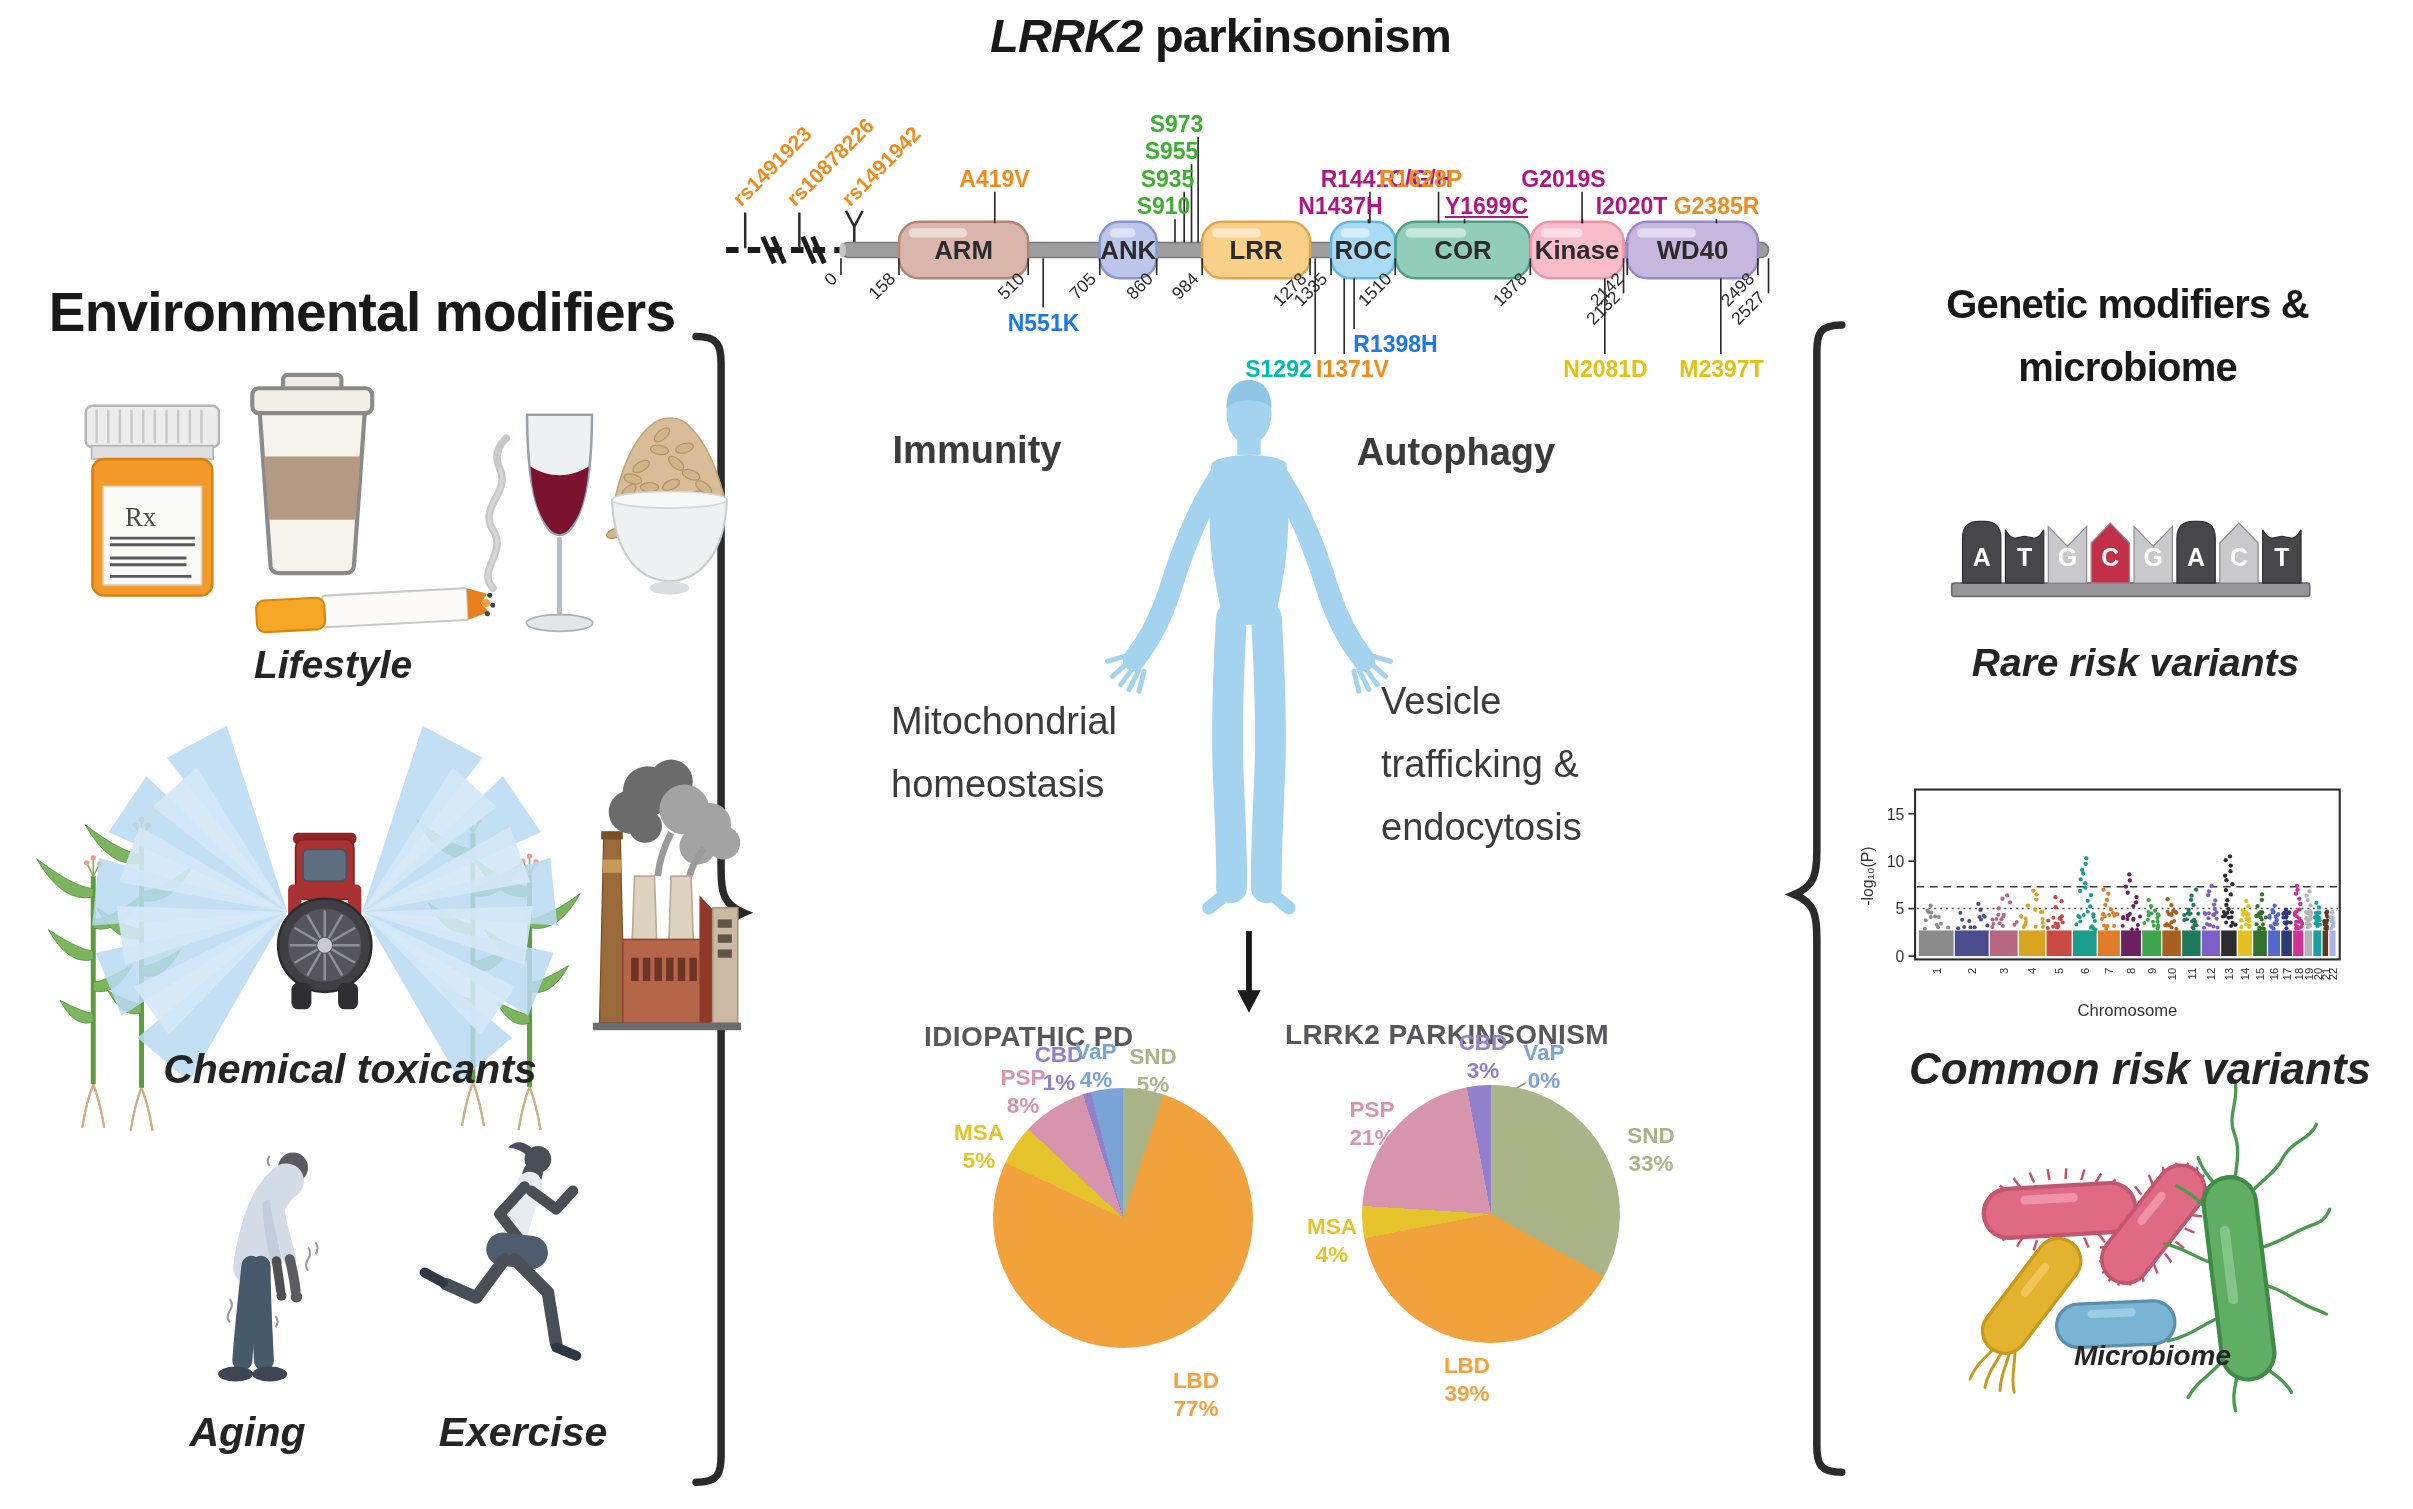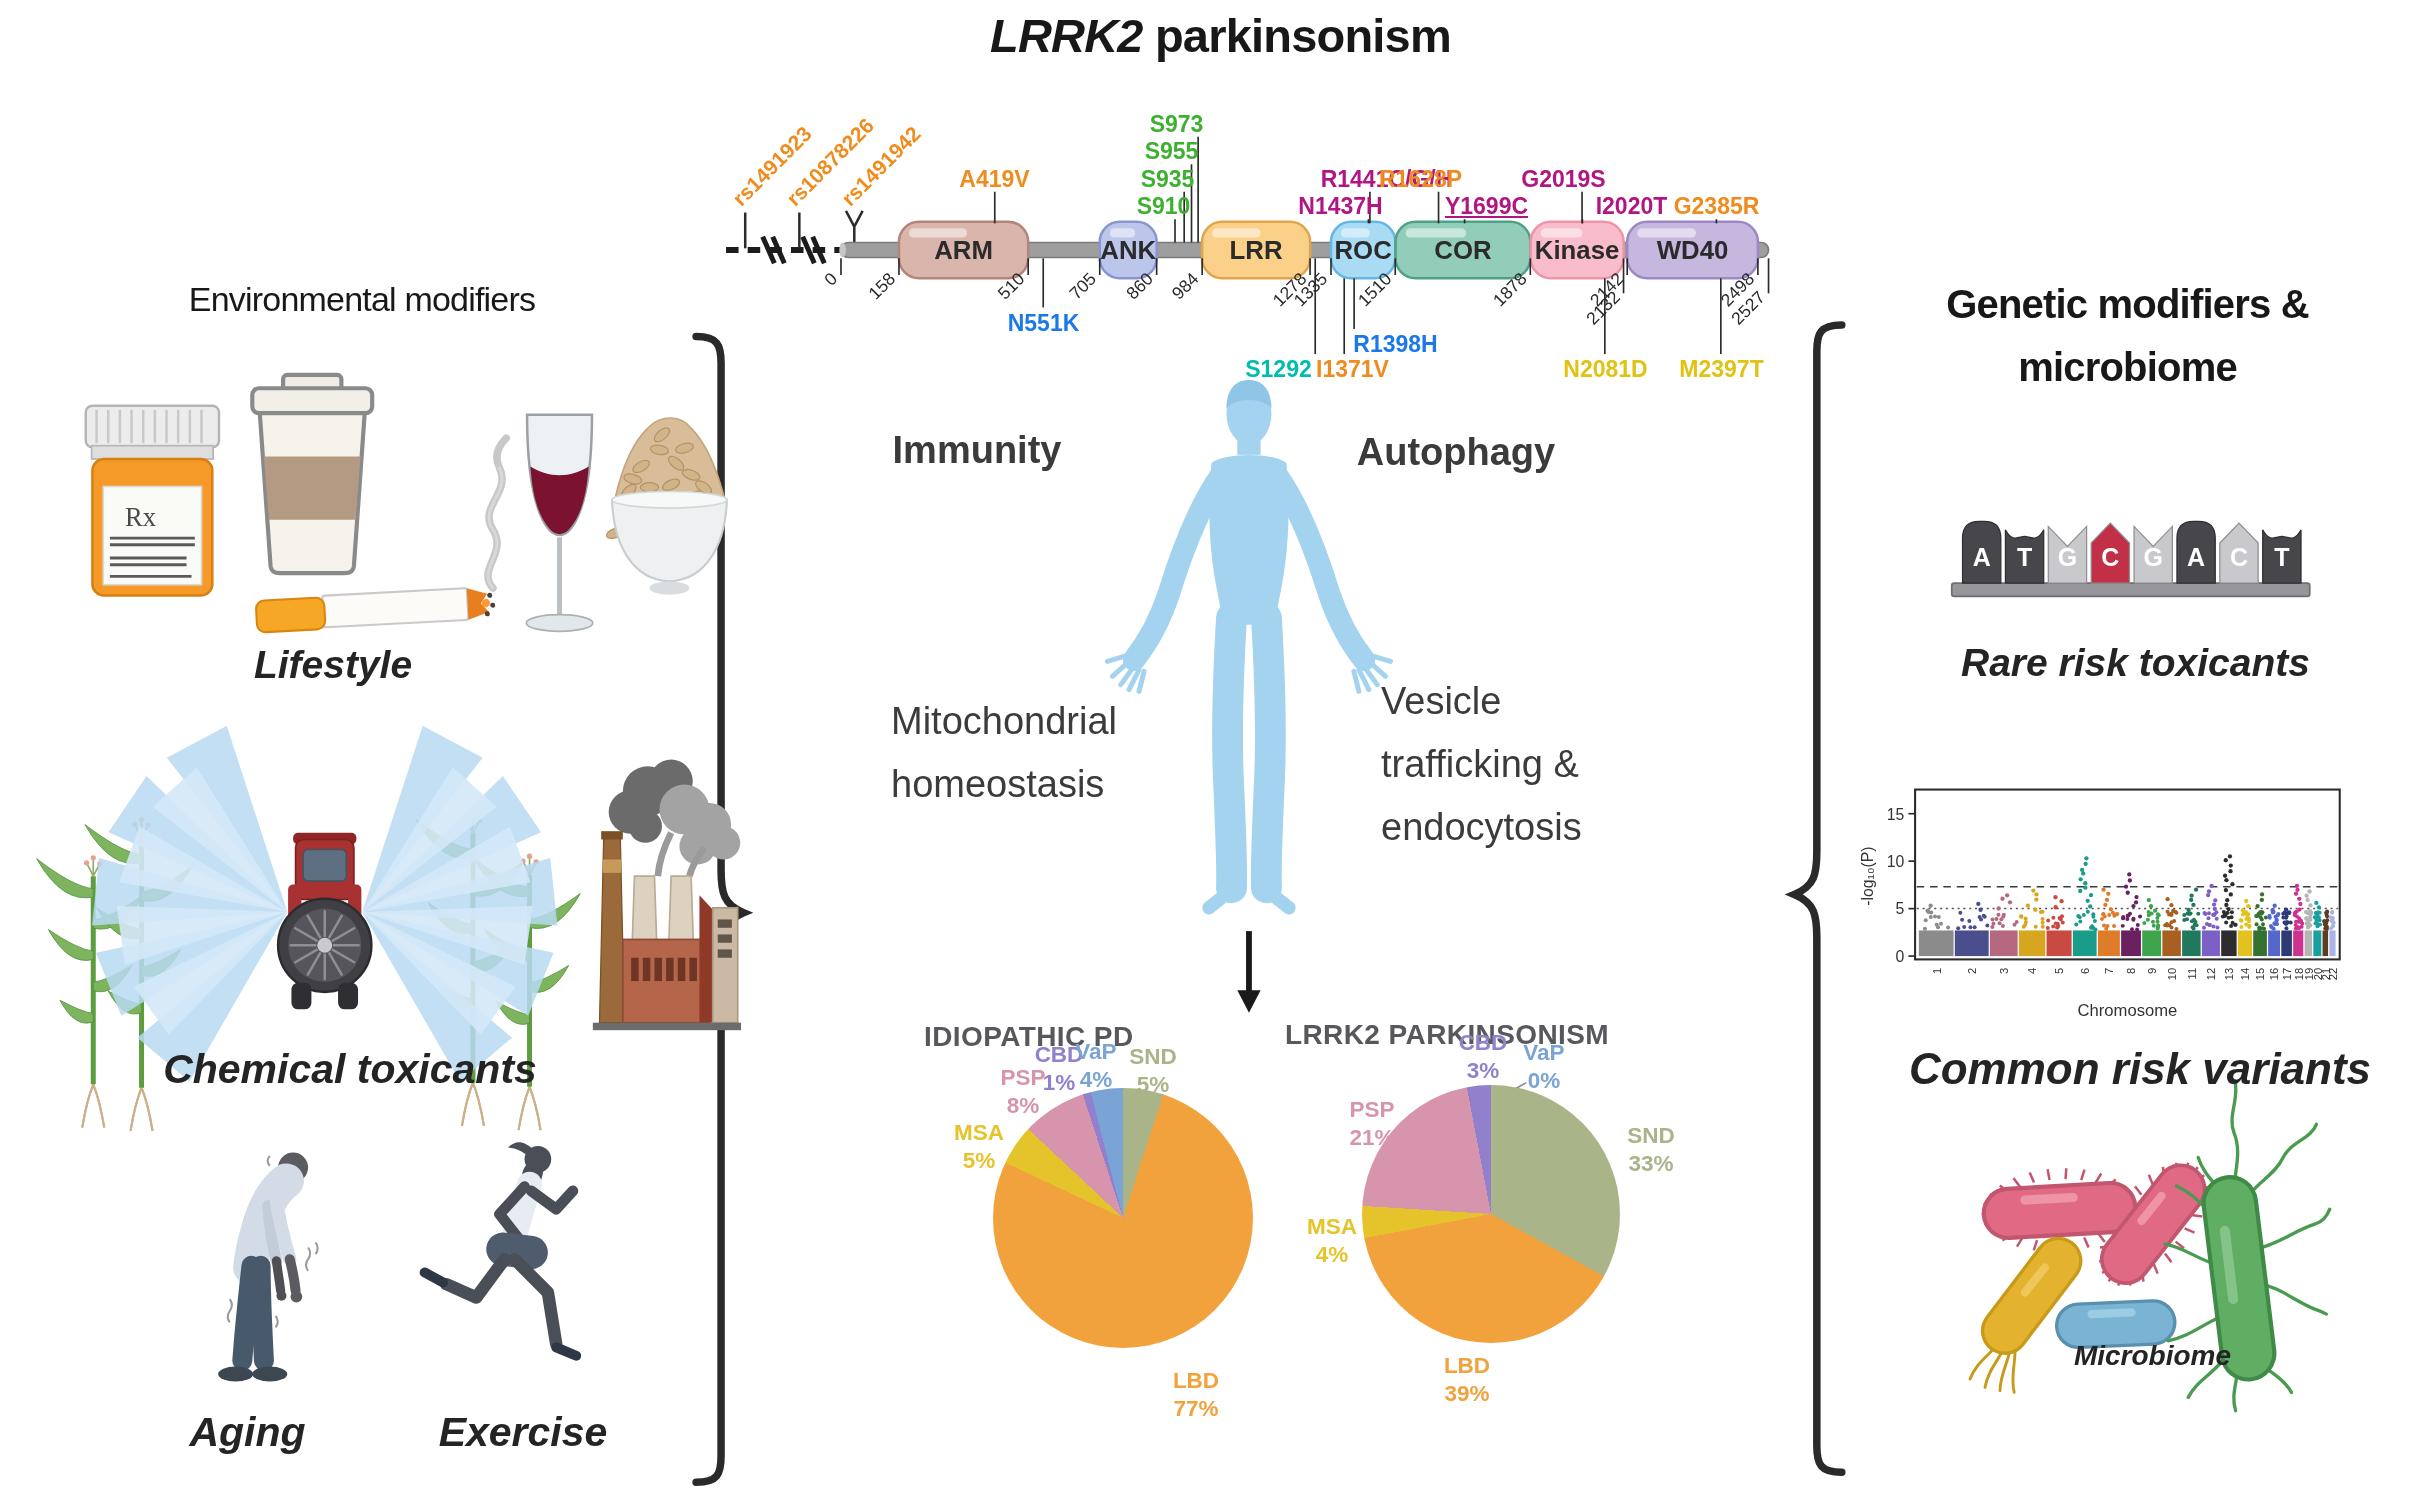--- a/index.html
+++ b/index.html
@@ -2,21 +2,21 @@
 <html style="font-size:13.3px"><head>
 <meta charset="utf-8">
 <style>
   html,body{margin:0;padding:0;background:#fff;}
   #canvas{position:relative;width:2413px;height:1510px;background:#fff;overflow:hidden;
           font-family:"Liberation Sans",sans-serif;color:#222;}
   #art{position:absolute;left:0;top:0;}
   .lbl{position:absolute;white-space:nowrap;}
   .center{text-align:center;font-weight:bold;}
   .fig-title{font-size:47px;font-weight:bold;color:#181818;letter-spacing:-0.8px;}
-  .panel-head{font-size:34px;font-weight:normal;color:#181818;letter-spacing:-0.8px;}
+  .panel-head{font-size:55px;font-weight:bold;color:#181818;letter-spacing:-0.8px;}
   .right-head{font-size:40px;font-weight:bold;color:#181818;line-height:63px;white-space:normal;letter-spacing:-0.8px;}
   .ital{font-style:italic;color:#242424;}
   .process{font-size:38px;color:#3b3b3b;white-space:normal;line-height:63px;}
   .pie-title{font-size:28px;font-weight:bold;color:#58585c;letter-spacing:0.4px;}
   .pie-lbl{font-size:22.5px;font-weight:bold;text-align:center;line-height:27.5px;white-space:pre-line;width:108px;position:absolute;}
   .mut{position:absolute;width:183px;text-align:center;font-size:23px;font-weight:bold;}
   .rs{position:absolute;font-size:21px;font-weight:bold;transform-origin:0 100%;transform:rotate(-45deg);height:23px;line-height:23px;}
   .pie{position:absolute;border-radius:50%;}
 </style>
 </head>
@@ -1095,21 +1095,21 @@
 
   <div class="lbl process center" style="left:873px;top:419px;width:208px;">Immunity</div>
   <div class="lbl process center" style="left:1331px;top:421px;width:250px;">Autophagy</div>
   <div class="lbl process" style="left:1381px;top:670px;width:287px;">Vesicle trafficking &amp; endocytosis</div>
   <div class="lbl process" style="left:891px;top:690px;width:275px;">Mitochondrial homeostasis</div>
 
   <div class="lbl pie-title" style="left:924px;top:1021px;">IDIOPATHIC PD</div>
   <div class="lbl pie-title" style="left:1285px;top:1019px;">LRRK2 PARKINSONISM</div>
 
   <div class="lbl right-head center" style="left:1890px;top:273px;width:475px;">Genetic modifiers &amp; microbiome</div>
-  <div class="lbl ital center" style="left:1940px;top:641px;width:391px;font-size:39px;">Rare risk toxicants</div>
+  <div class="lbl ital center" style="left:1940px;top:641px;width:391px;font-size:39px;">Rare risk variants</div>
   <div class="lbl ital center" style="left:1882px;top:1044px;width:516px;font-size:44px;">Common risk variants</div>
   <div class="lbl ital center" style="left:2015px;top:1340px;width:275px;font-size:28px;">Microbiome</div>
 
   <div id="labels-layer">
       <div class="mut" style="left:903px;top:166px;color:#f08b1d;">A419V</div>
       <div class="mut" style="left:1072px;top:193px;color:#3db02f;">S910</div>
       <div class="mut" style="left:1076px;top:166px;color:#3db02f;">S935</div>
       <div class="mut" style="left:1080px;top:138px;color:#3db02f;">S955</div>
       <div class="mut" style="left:1085px;top:111px;color:#3db02f;">S973</div>
       <div class="mut" style="left:1249px;top:193px;color:#b01583;">N1437H</div>

